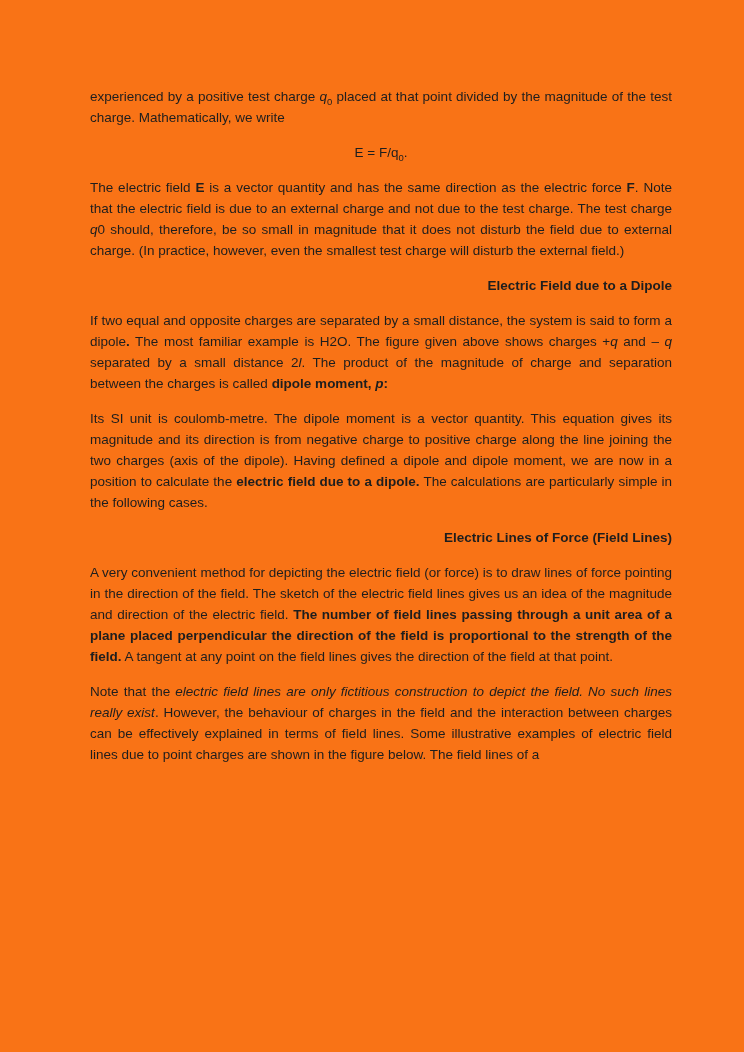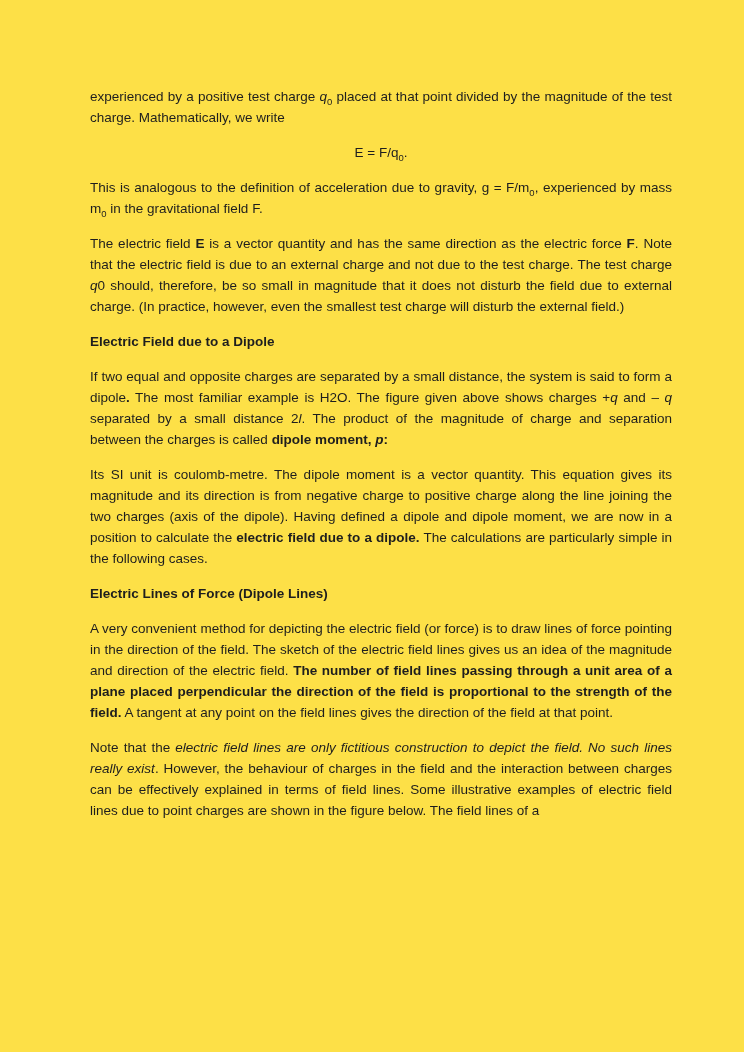--- a/index.html
+++ b/index.html
@@ -1,55 +1,54 @@
 <!DOCTYPE html>
 <html><head>
 <meta charset="utf-8">
 <style>
   html, body { margin: 0; padding: 0; background: #ffffff; }
   .page {
     position: relative;
     width: 744px;
     height: 1052px;
-    background: #fde047;
+    background: #f97316;
     box-sizing: border-box;
     padding: 86px 72px 0 90px;
     overflow: hidden;
     font-family: "Liberation Sans", sans-serif;
     color: #1e1e1e;
   }
   .doc p, .doc h2 {
     margin: 0 0 14px 0;
     font-size: 13.5px;
     line-height: 21px;
     font-weight: normal;
   }
   .doc p { text-align: justify; }
   .doc p.eq { text-align: center; }
-  .doc h2 { font-weight: bold; text-align: left; }
+  .doc h2 { font-weight: bold; text-align: right; }
   .doc .b { font-weight: bold; }
   .doc .i { font-style: italic; }
   .doc sub { font-size: 9.5px; line-height: 0; }
   figure.dipole-figure { margin: 0 0 20px 0; padding: 0; }
   .fig-label {
     font-family: "DejaVu Serif", serif;
     font-style: italic;
     font-size: 13px;
     fill: #2a2a2a;
   }
 </style>
 </head>
 <body>
 
 <div class="page">
   <div class="doc">
       <p><span>experienced by a positive test charge </span><span class="i">q</span><sub>0</sub><span> placed at that point divided by the magnitude of the test charge. Mathematically, we write</span></p>
       <p class="eq"><span>E = F/q</span><sub>0</sub><span>.</span></p>
-      <p><span>This is analogous to the definition of acceleration due to gravity, g = F/m</span><sub>0</sub><span>, experienced by mass m</span><sub>0</sub><span> in the gravitational field F.</span></p>
       <p><span>The electric field </span><span class="b">E</span><span> is a vector quantity and has the same direction as the electric force </span><span class="b">F</span><span>. Note that the electric field is due to an external charge and not due to the test charge. The test charge </span><span class="i">q</span><span>0 should, therefore, be so small in magnitude that it does not disturb the field due to external charge. (In practice, however, even the smallest test charge will disturb the external field.)</span></p>
       <h2><span>Electric Field due to a Dipole</span></h2>
 <p><span>If two equal and opposite charges are separated by a small distance, the system is said to form a dipole</span><span class="b">.</span><span> The most familiar example is H2O. The figure given above shows charges +</span><span class="i">q</span><span> and – </span><span class="i">q</span><span> separated by a small distance 2</span><span class="i">l</span><span>. The product of the magnitude of charge and separation between the charges is called </span><span class="b">dipole moment, </span><span class="b i">p</span><span class="b">:</span></p>
       <p><span>Its SI unit is coulomb-metre. The dipole moment is a vector quantity. This equation gives its magnitude and its direction is from negative charge to positive charge along the line joining the two charges (axis of the dipole). Having defined a dipole and dipole moment, we are now in a position to calculate the </span><span class="b">electric field due to a dipole.</span><span> The calculations are particularly simple in the following cases.</span></p>
-      <h2><span>Electric Lines of Force (Dipole Lines)</span></h2>
+      <h2><span>Electric Lines of Force (Field Lines)</span></h2>
       <p><span>A very convenient method for depicting the electric field (or force) is to draw lines of force pointing in the direction of the field. The sketch of the electric field lines gives us an idea of the magnitude and direction of the electric field. </span><span class="b">The number of field lines passing through a unit area of a plane placed perpendicular the direction of the field is proportional to the strength of the field.</span><span> A tangent at any point on the field lines gives the direction of the field at that point.</span></p>
       <p><span>Note that the </span><span class="i">electric field lines are only fictitious construction to depict the field. No such lines really exist</span><span>. However, the behaviour of charges in the field and the interaction between charges can be effectively explained in terms of field lines. Some illustrative examples of electric field lines due to point charges are shown in the figure below. The field lines of a</span></p>
     </div>
 </div>
 
 </body></html>

